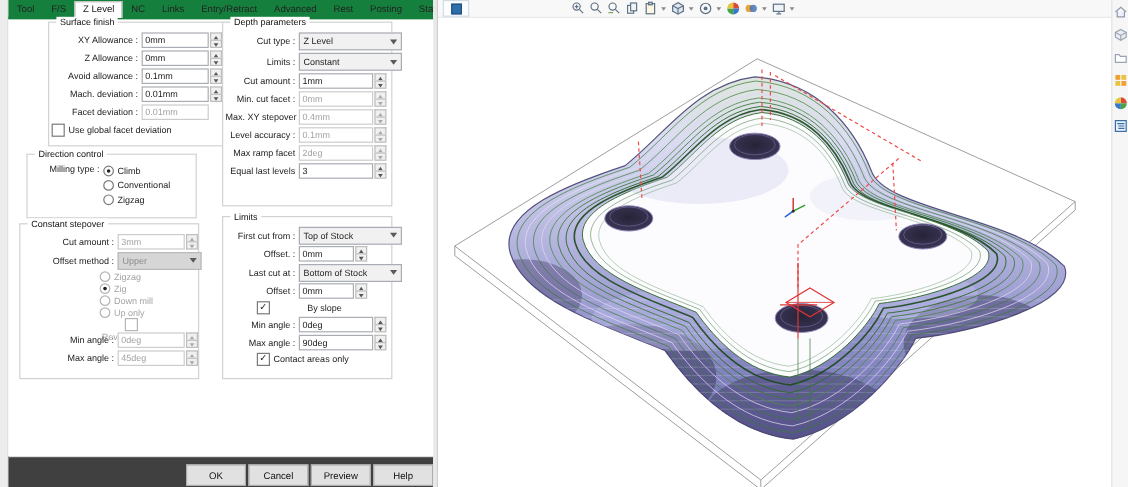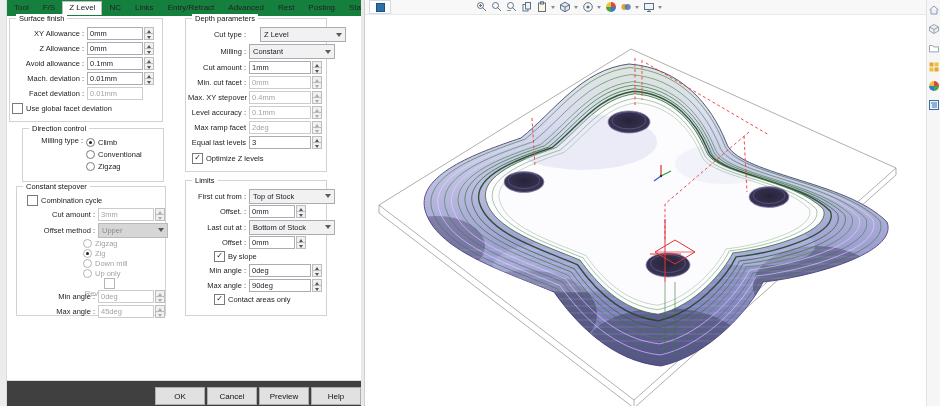--- a/index.html
+++ b/index.html
@@ -75,21 +75,21 @@
       <div class="tab act">Z Level</div>
       <div class="tab">NC</div>
       <div class="tab">Links</div>
       <div class="tab">Entry/Retract</div>
       <div class="tab">Advanced</div>
       <div class="tab">Rest</div>
       <div class="tab">Posting</div>
       <div class="tab">Statistics</div>
     </div>
 
-    <div class="grp g-left" style="left:2px;top:18px;width:140px;height:102px;padding-left:12px;">
+    <div class="grp g-left" style="left:33px;top:18px;width:140px;height:102px;padding-left:12px;">
       <span class="gt">Surface finish</span>
       <div class="gbody">
         <div class="row">
           <span class="lbl">XY Allowance :</span>
           <span class="inp">0mm</span>
           <span class="sp">
               <span class="sb up"></span>
               <span class="sb dn"></span>
             </span>
         </div>
@@ -147,24 +147,20 @@
               <span>Zigzag</span>
             </div>
           </div>
         </div>
       </div>
     </div>
 
     <div class="grp g-cs" style="left:9px;top:186px;width:148px;height:128px;">
       <span class="gt">Constant stepover</span>
       <div class="gbody">
-        <div class="row" style="height:13px;padding-left:8px;">
-          <span class="cb"></span>
-          <span>Combination cycle</span>
-        </div>
         <div class="row dis">
           <span class="lbl">Cut amount :</span>
           <span class="inp">3mm</span>
           <span class="sp">
               <span class="sb up"></span>
               <span class="sb dn"></span>
             </span>
         </div>
         <div class="row" style="height:16px;">
           <span class="lbl">Offset method :</span>
@@ -210,29 +206,29 @@
               <span class="sb up"></span>
               <span class="sb dn"></span>
             </span>
         </div>
       </div>
     </div>
 
     <div class="grp g-right" style="left:178px;top:18px;width:140px;height:152px;">
       <span class="gt">Depth parameters</span>
       <div class="gbody">
-        <div class="row" style="height:17px;gap:11px;">
+        <div class="row" style="height:17px;">
           <span class="lbl">Cut type :</span>
           <span class="dd">
               <span>Z Level</span>
               <span class="car"></span>
             </span>
         </div>
         <div class="row" style="height:17px;">
-          <span class="lbl">Milling :</span>
+          <span class="lbl">Limits :</span>
           <span class="dd">
               <span>Constant</span>
               <span class="car"></span>
             </span>
         </div>
         <div class="row">
           <span class="lbl">Cut amount :</span>
           <span class="inp">1mm</span>
           <span class="sp">
               <span class="sb up"></span>
@@ -271,24 +267,20 @@
               <span class="sb dn"></span>
             </span>
         </div>
         <div class="row">
           <span class="lbl">Equal last levels</span>
           <span class="inp">3</span>
           <span class="sp">
               <span class="sb up"></span>
               <span class="sb dn"></span>
             </span>
-        </div>
-        <div class="row" style="height:17px;padding-left:4px;">
-          <span class="cb on"></span>
-          <span>Optimize Z levels</span>
         </div>
       </div>
     </div>
 
     <div class="grp g-right" style="left:178px;top:180px;width:140px;height:134px;">
       <span class="gt">Limits</span>
       <div class="gbody">
         <div class="row" style="height:16px;">
           <span class="lbl">First cut from :</span>
           <span class="dd">
@@ -312,21 +304,21 @@
             </span>
         </div>
         <div class="row">
           <span class="lbl">Offset :</span>
           <span class="inp" style="width:40px;">0mm</span>
           <span class="sp">
               <span class="sb up"></span>
               <span class="sb dn"></span>
             </span>
         </div>
-        <div class="row" style="height:13px;padding-left:26px;">
+        <div class="row" style="height:13px;padding-left:26px;gap:28px;">
           <span class="cb on"></span>
           <span>By slope</span>
         </div>
         <div class="row">
           <span class="lbl">Min angle :</span>
           <span class="inp">0deg</span>
           <span class="sp">
               <span class="sb up"></span>
               <span class="sb dn"></span>
             </span>

